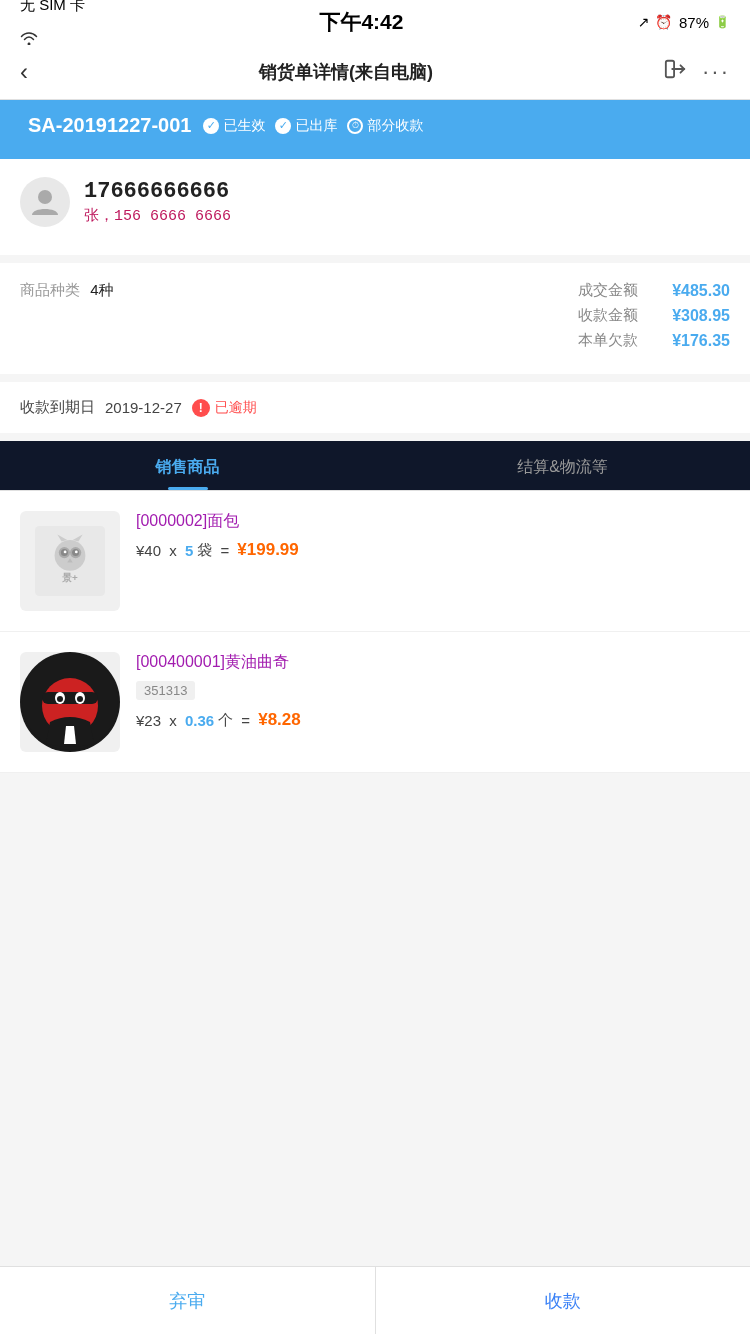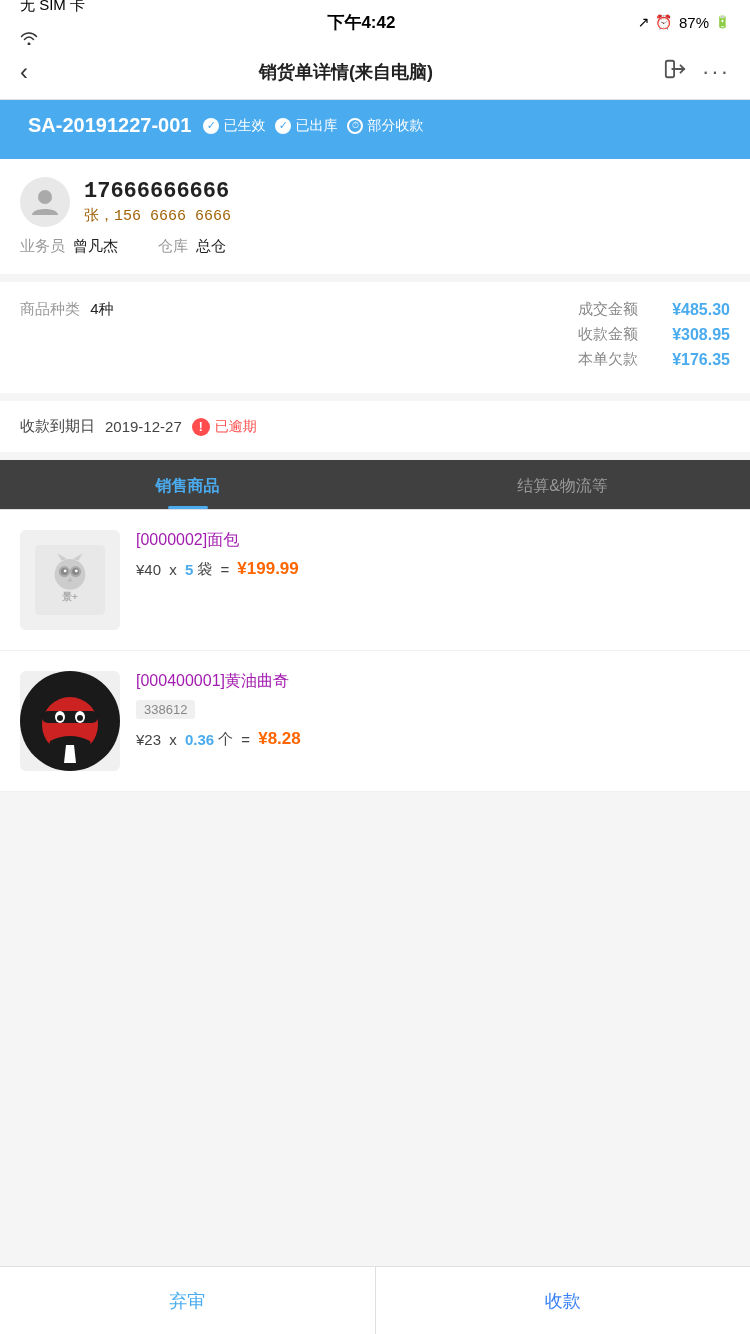--- a/index.html
+++ b/index.html
@@ -18,21 +18,21 @@
       height: 44px;
       background: #fff;
       display: flex;
       align-items: center;
       justify-content: space-between;
       padding: 0 20px;
       font-size: 15px;
       font-weight: 500;
     }
     .status-left { display: flex; align-items: flex-start; gap: 16px; flex-direction: column; }
-    .status-center { font-size: 17px; font-weight: 600; }
+    .status-center { font-size: 21px; font-weight: 600; }
     .status-right { display: flex; align-items: center; gap: 6px; }
 
     
     .nav-bar {
       height: 56px;
       background: #fff;
       display: flex;
       align-items: center;
       justify-content: space-between;
       padding: 0 20px;
@@ -132,21 +132,21 @@
       font-size: 24px;
       flex-shrink: 0;
     }
     .customer-name {
       font-size: 22px;
       font-weight: 600;
       color: #222;
     }
     .customer-sub {
       font-size: 15px;
-      color: #a16207;
+      color: #be185d;
       margin-top: 2px;
     }
     .customer-meta {
       display: flex;
       gap: 40px;
       margin-top: 8px;
       font-size: 15px;
       color: #444;
     }
     .meta-item { display: flex; gap: 8px; align-items: center; }
@@ -204,21 +204,21 @@
       color: #fff;
       display: flex;
       align-items: center;
       justify-content: center;
       font-size: 12px;
       font-weight: 700;
     }
 
     
     .tabs-section {
-      background: #404040;
+      background: #0f172a;
       margin-bottom: 0;
     }
     .tabs-row {
       display: flex;
       border-bottom: 1px solid #e0e0e0;
     }
     .tab-item {
       flex: 1;
       text-align: center;
       padding: 16px 0 12px;
@@ -377,30 +377,20 @@
       <svg width="30" height="30" viewBox="0 0 30 30" fill="#aaa">
         <circle cx="15" cy="10" r="7"></circle>
         <path d="M2 28 C2 20 28 20 28 28Z"></path>
       </svg>
     </div>
     <div>
       <div class="customer-name">17666666666</div>
       <div class="customer-sub">张，156 6666 6666</div>
     </div>
   </div>
-  <div class="customer-meta">
-    <div class="meta-item">
-      <span class="meta-label">业务员</span>
-      <span class="meta-value">曾凡杰</span>
-    </div>
-    <div class="meta-item">
-      <span class="meta-label">仓库</span>
-      <span class="meta-value">总仓</span>
-    </div>
-  </div>
 </div>
 
 <div class="summary-section">
   <div class="summary-left">
     <span class="label">商品种类</span>
     <span class="value">4种</span>
   </div>
   <div class="summary-right">
     <div class="summary-row">
       <span class="row-label">成交金额</span>
@@ -494,21 +484,21 @@
           <path d="M28 68 Q48 58 68 68 L72 90 Q48 95 24 90Z" fill="#1a1a1a"></path>
 
           <path d="M44 72 L52 72 L54 90 L42 90Z" fill="white"></path>
         </svg>
       </div>
     </div>
     <div class="product-info">
       <div class="product-name">
         <span>[000400001]</span><span>黄油曲奇</span>
       </div>
-      <div class="product-tag">338612</div>
+      <div class="product-tag">351313</div>
       <div class="product-price">
         <span>¥23</span>
         <span>&nbsp;x&nbsp;</span>
         <span class="price-highlight">0.36</span>
         <span>个</span>
         <span>&nbsp;=&nbsp;</span>
         <span class="price-result">¥8.28</span>
       </div>
     </div>
   </div>

